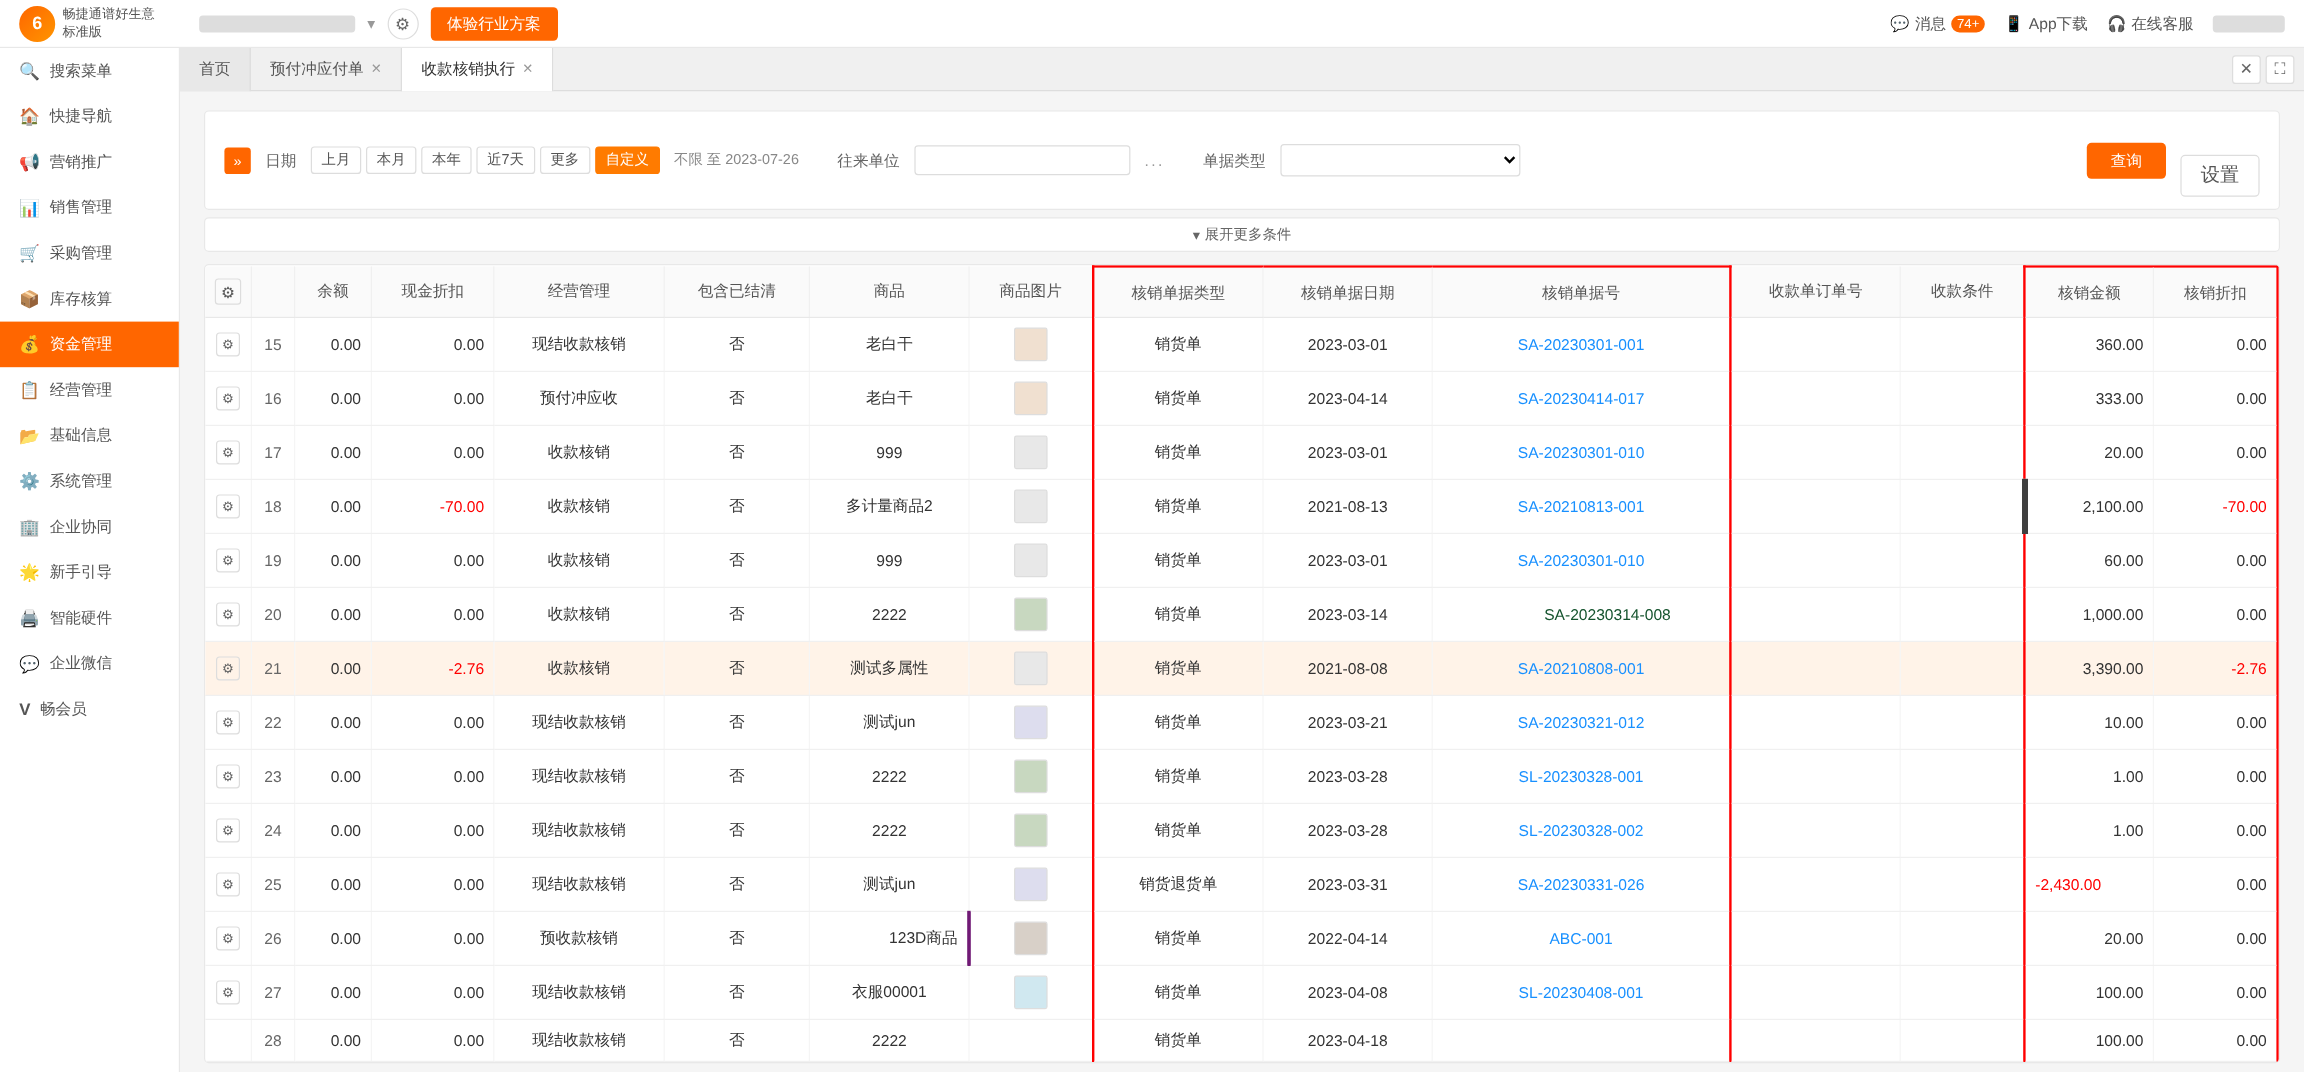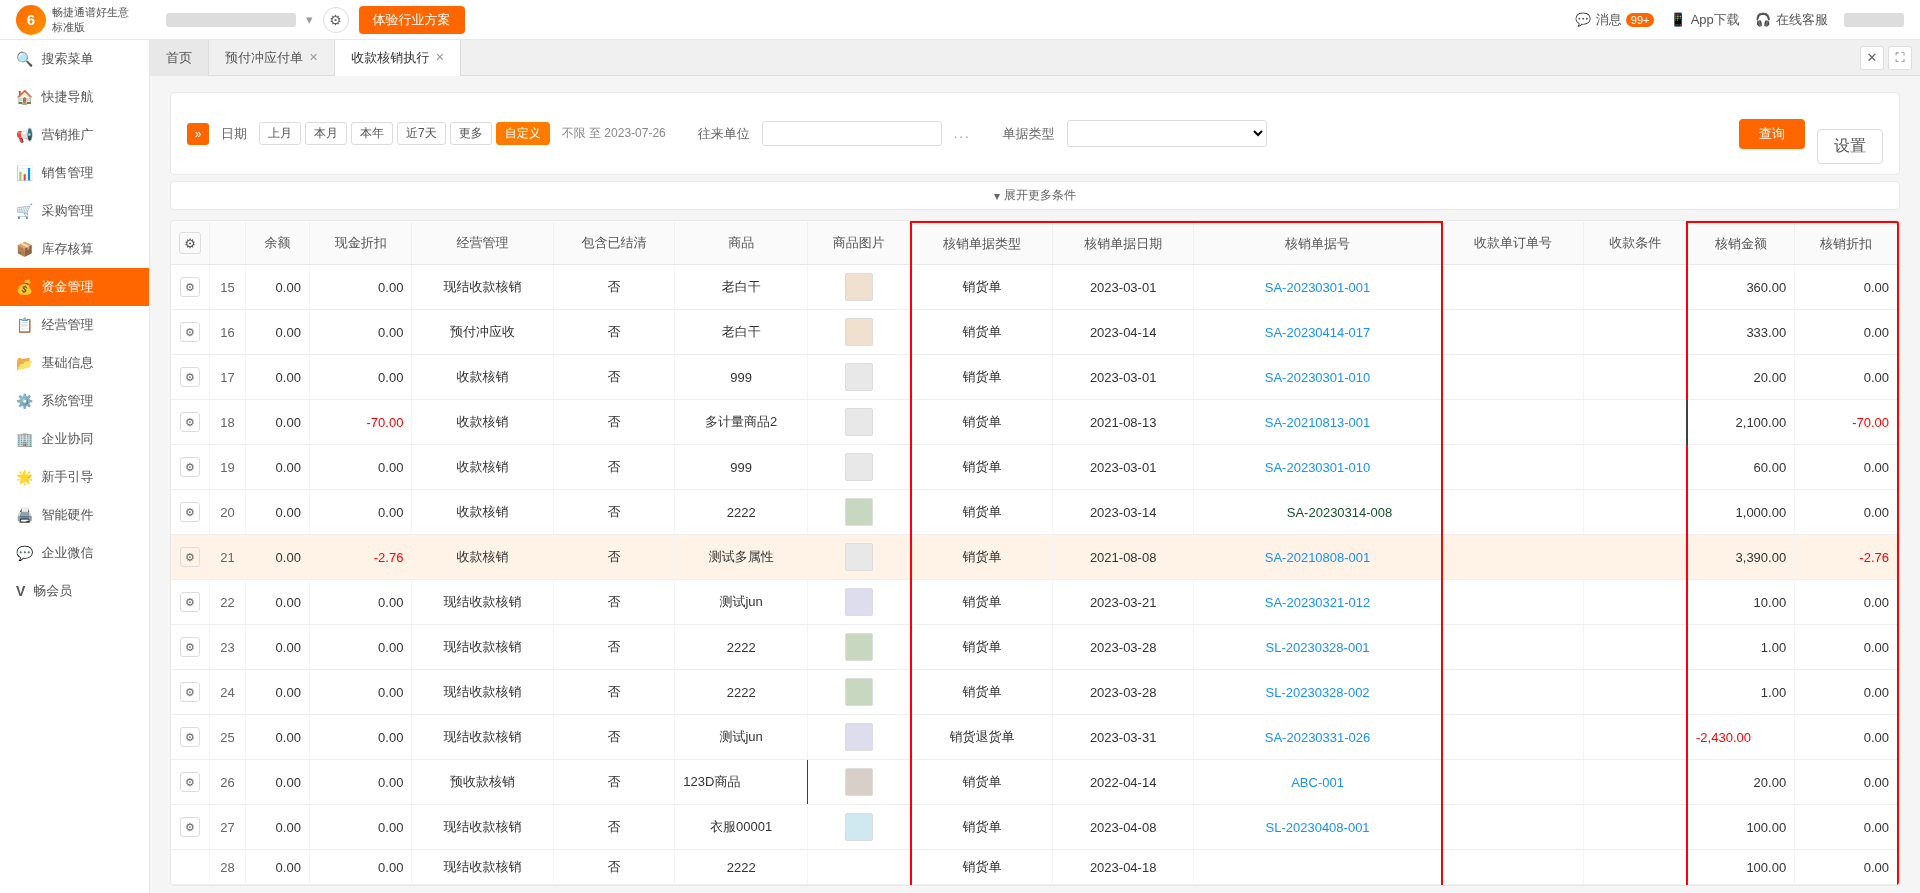--- a/index.html
+++ b/index.html
@@ -23,21 +23,21 @@
   <div style="display:flex;align-items:center;flex:1;gap:10px;">
     <div style="background:#ddd;border-radius:3px;height:14px;width:130px;"></div>
     <span style="color:#999;cursor:pointer;">▾</span>
     <div style="width:26px;height:26px;border-radius:50%;border:1px solid #ddd;display:flex;align-items:center;justify-content:center;cursor:pointer;color:#666;font-size:14px;">⚙</div>
     <button style="background:#f60;color:white;border:none;border-radius:4px;padding:5px 14px;cursor:pointer;font-size:13px;">体验行业方案</button>
   </div>
   <div style="display:flex;align-items:center;gap:16px;">
     <div style="display:flex;align-items:center;gap:4px;cursor:pointer;color:#555;font-size:13px;">
       <span>💬</span>
       <span>消息</span>
-      <span style="background:#f60;color:white;border-radius:10px;padding:1px 5px;font-size:11px;">99+</span>
+      <span style="background:#f60;color:white;border-radius:10px;padding:1px 5px;font-size:11px;">74+</span>
     </div>
     <div style="display:flex;align-items:center;gap:4px;cursor:pointer;color:#555;font-size:13px;">
       <span>📱</span>
       <span>App下载</span>
     </div>
     <div style="display:flex;align-items:center;gap:4px;cursor:pointer;color:#555;font-size:13px;">
       <span>🎧</span>
       <span>在线客服</span>
     </div>
     <div style="background:#ddd;border-radius:3px;height:14px;width:60px;cursor:pointer;"></div>
@@ -273,21 +273,21 @@
     <td style="padding:8px;text-align:center;border-bottom:1px solid #f0f0f0;border-right:1px solid #f5f5f5;">
       <div style="width:28px;height:28px;background:#e8e8e8;border-radius:2px;margin:auto;display:flex;align-items:center;justify-content:center;font-size:10px;color:#999;border:1px solid #ddd;"></div>
     </td>
     <td style="padding:8px;text-align:center;border-bottom:1px solid #f0f0f0;border-right:1px solid #f5f5f5;white-space:nowrap;border-left:2px solid red;">销货单</td>
     <td style="padding:8px;text-align:center;border-bottom:1px solid #f0f0f0;border-right:1px solid #f5f5f5;white-space:nowrap;">2021-08-13</td>
     <td style="padding:8px;text-align:center;border-bottom:1px solid #f0f0f0;border-right:2px solid red;white-space:nowrap;">
       <a href="#" style="color:#1890ff;text-decoration:none;">SA-20210813-001</a>
     </td>
     <td style="padding:8px;text-align:center;border-bottom:1px solid #f0f0f0;border-right:1px solid #f5f5f5;"></td>
     <td style="padding:8px;text-align:center;border-bottom:1px solid #f0f0f0;border-right:1px solid #f5f5f5;"></td>
-    <td style="padding:8px;text-align:right;border-bottom:1px solid #f0f0f0;border-right:1px solid #f5f5f5;border-left:2px solid #404040;">2,100.00</td>
+    <td style="padding:8px;text-align:right;border-bottom:1px solid #f0f0f0;border-right:1px solid #f5f5f5;border-left:5px solid #404040;">2,100.00</td>
     <td style="padding:8px;text-align:right;border-bottom:1px solid #f0f0f0;border-right:2px solid red;color:red;">-70.00</td>
   </tr>
               <tr>
     <td style="padding:8px;text-align:center;border-bottom:1px solid #f0f0f0;border-right:1px solid #f5f5f5;width:36px;">
       <div style="width:20px;height:20px;border:1px solid #ddd;border-radius:3px;display:flex;align-items:center;justify-content:center;cursor:pointer;margin:auto;font-size:11px;color:#666;">⚙</div>
     </td>
     <td style="padding:8px;text-align:center;border-bottom:1px solid #f0f0f0;border-right:1px solid #f5f5f5;color:#666;">19</td>
     <td style="padding:8px;text-align:right;border-bottom:1px solid #f0f0f0;border-right:1px solid #f5f5f5;">0.00</td>
     <td style="padding:8px;text-align:right;border-bottom:1px solid #f0f0f0;border-right:1px solid #f5f5f5;">0.00</td>
     <td style="padding:8px;text-align:center;border-bottom:1px solid #f0f0f0;border-right:1px solid #f5f5f5;white-space:nowrap;">收款核销</td>
@@ -446,21 +446,21 @@
   </tr>
               <tr>
     <td style="padding:8px;text-align:center;border-bottom:1px solid #f0f0f0;border-right:1px solid #f5f5f5;width:36px;">
       <div style="width:20px;height:20px;border:1px solid #ddd;border-radius:3px;display:flex;align-items:center;justify-content:center;cursor:pointer;margin:auto;font-size:11px;color:#666;">⚙</div>
     </td>
     <td style="padding:8px;text-align:center;border-bottom:1px solid #f0f0f0;border-right:1px solid #f5f5f5;color:#666;">26</td>
     <td style="padding:8px;text-align:right;border-bottom:1px solid #f0f0f0;border-right:1px solid #f5f5f5;">0.00</td>
     <td style="padding:8px;text-align:right;border-bottom:1px solid #f0f0f0;border-right:1px solid #f5f5f5;">0.00</td>
     <td style="padding:8px;text-align:center;border-bottom:1px solid #f0f0f0;border-right:1px solid #f5f5f5;white-space:nowrap;">预收款核销</td>
     <td style="padding:8px;text-align:center;border-bottom:1px solid #f0f0f0;border-right:1px solid #f5f5f5;">否</td>
-    <td style="padding:8px;text-align:left;border-bottom:1px solid #f0f0f0;border-right:1px solid #701a75;">123D商品</td>
+    <td style="padding:8px;text-align:right;border-bottom:1px solid #f0f0f0;border-right:3px solid #701a75;">123D商品</td>
     <td style="padding:8px;text-align:center;border-bottom:1px solid #f0f0f0;border-right:1px solid #f5f5f5;">
       <div style="width:28px;height:28px;background:#d8d0c8;border-radius:2px;margin:auto;display:flex;align-items:center;justify-content:center;font-size:10px;color:#999;border:1px solid #ddd;"></div>
     </td>
     <td style="padding:8px;text-align:center;border-bottom:1px solid #f0f0f0;border-right:1px solid #f5f5f5;white-space:nowrap;border-left:2px solid red;">销货单</td>
     <td style="padding:8px;text-align:center;border-bottom:1px solid #f0f0f0;border-right:1px solid #f5f5f5;white-space:nowrap;">2022-04-14</td>
     <td style="padding:8px;text-align:center;border-bottom:1px solid #f0f0f0;border-right:2px solid red;white-space:nowrap;">
       <a href="#" style="color:#1890ff;text-decoration:none;">ABC-001</a>
     </td>
     <td style="padding:8px;text-align:center;border-bottom:1px solid #f0f0f0;border-right:1px solid #f5f5f5;"></td>
     <td style="padding:8px;text-align:center;border-bottom:1px solid #f0f0f0;border-right:1px solid #f5f5f5;"></td>

